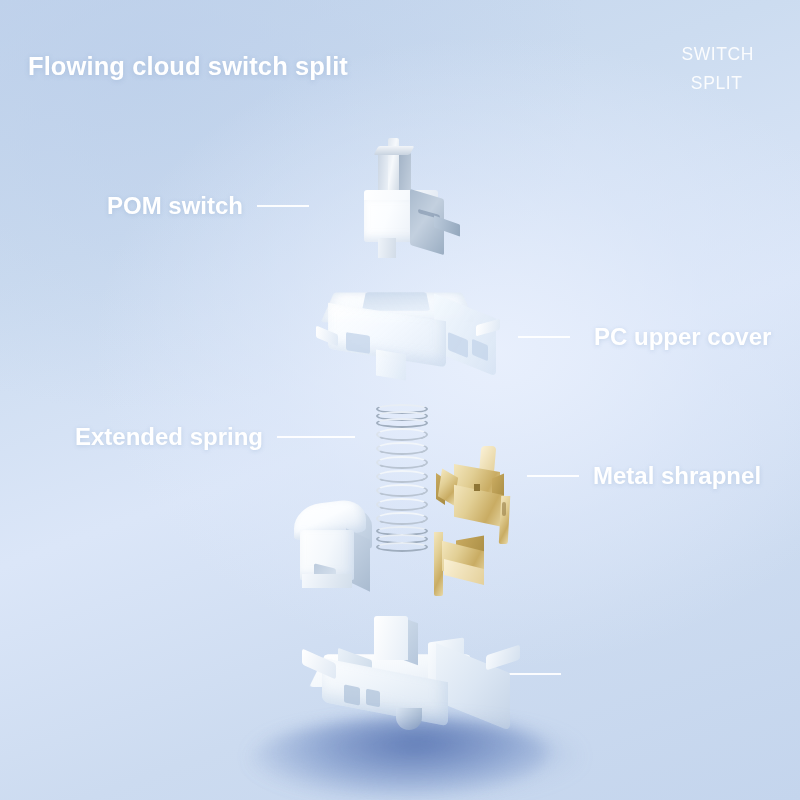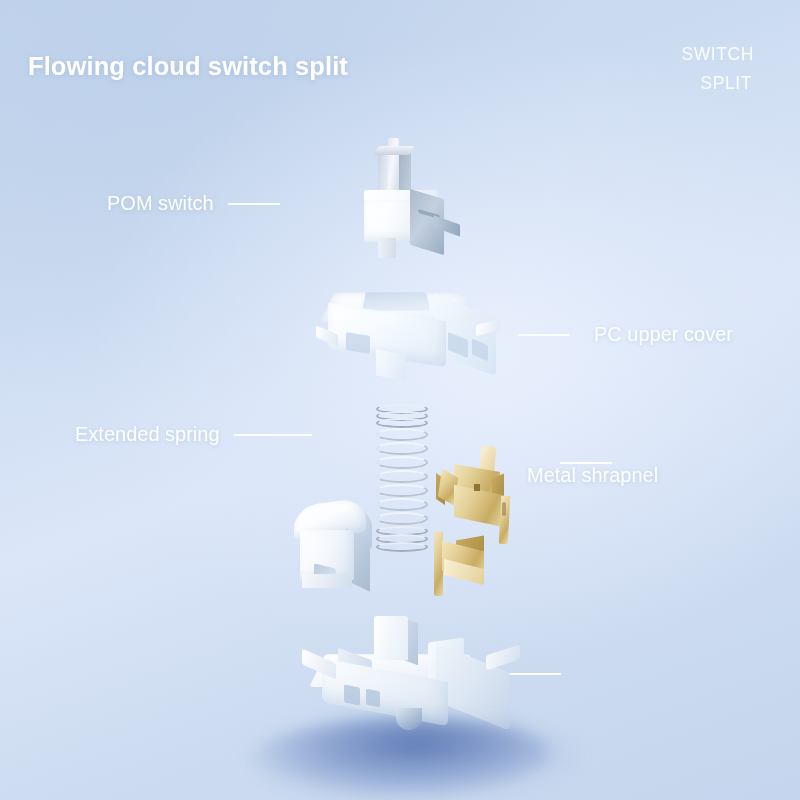--- a/index.html
+++ b/index.html
@@ -35,32 +35,32 @@
     position: absolute;
     right: 46px;
     top: 40px;
     text-align: right;
     color: #ffffff;
     font-size: 17.5px;
     line-height: 29px;
     opacity: 0.92;
     letter-spacing: 0.6px;
   }
-  .corner-tag .l2 { padding-right: 2px; }
+  .corner-tag .l2 { padding-right: 2px; text-align: center; }
 
   
   .callout {
     position: absolute;
     display: flex;
     align-items: center;
     white-space: nowrap;
   }
   .callout .txt {
-    font-size: 20px;
-    font-weight: normal;
+    font-size: 24px;
+    font-weight: bold;
     color: #ffffff;
     text-shadow: 0 1px 4px rgba(120,150,190,0.28);
   }
   .leader {
     height: 0;
     border-top: 2px solid rgba(255,255,255,0.92);
     display: block;
   }
   .callout.left .leader { margin-left: 14px; }
   .callout.right .leader { margin-right: 14px; }
@@ -349,21 +349,21 @@
   <div class="callout right" style="left:518px; top:323px;gap:10px;">
     <span class="leader" style="width:52px;"></span>
     <span class="txt">PC upper cover</span>
   </div>
 
   <div class="callout left" style="left:75px; top:423px;justify-content:center;">
     <span class="txt">Extended spring</span>
     <span class="leader" style="width:78px;"></span>
   </div>
 
-  <div class="callout right" style="left:527px; top:462px;flex-direction:column;">
+  <div class="callout right" style="left:527px; top:462px;">
     <span class="leader" style="width:52px;"></span>
     <span class="txt">Metal shrapnel</span>
   </div>
 
 
   <div class="callout right" style="left:505px; top:673px;">
     <span class="leader" style="width:56px;"></span>
   </div>
 
   <div class="part" id="pom-switch">

